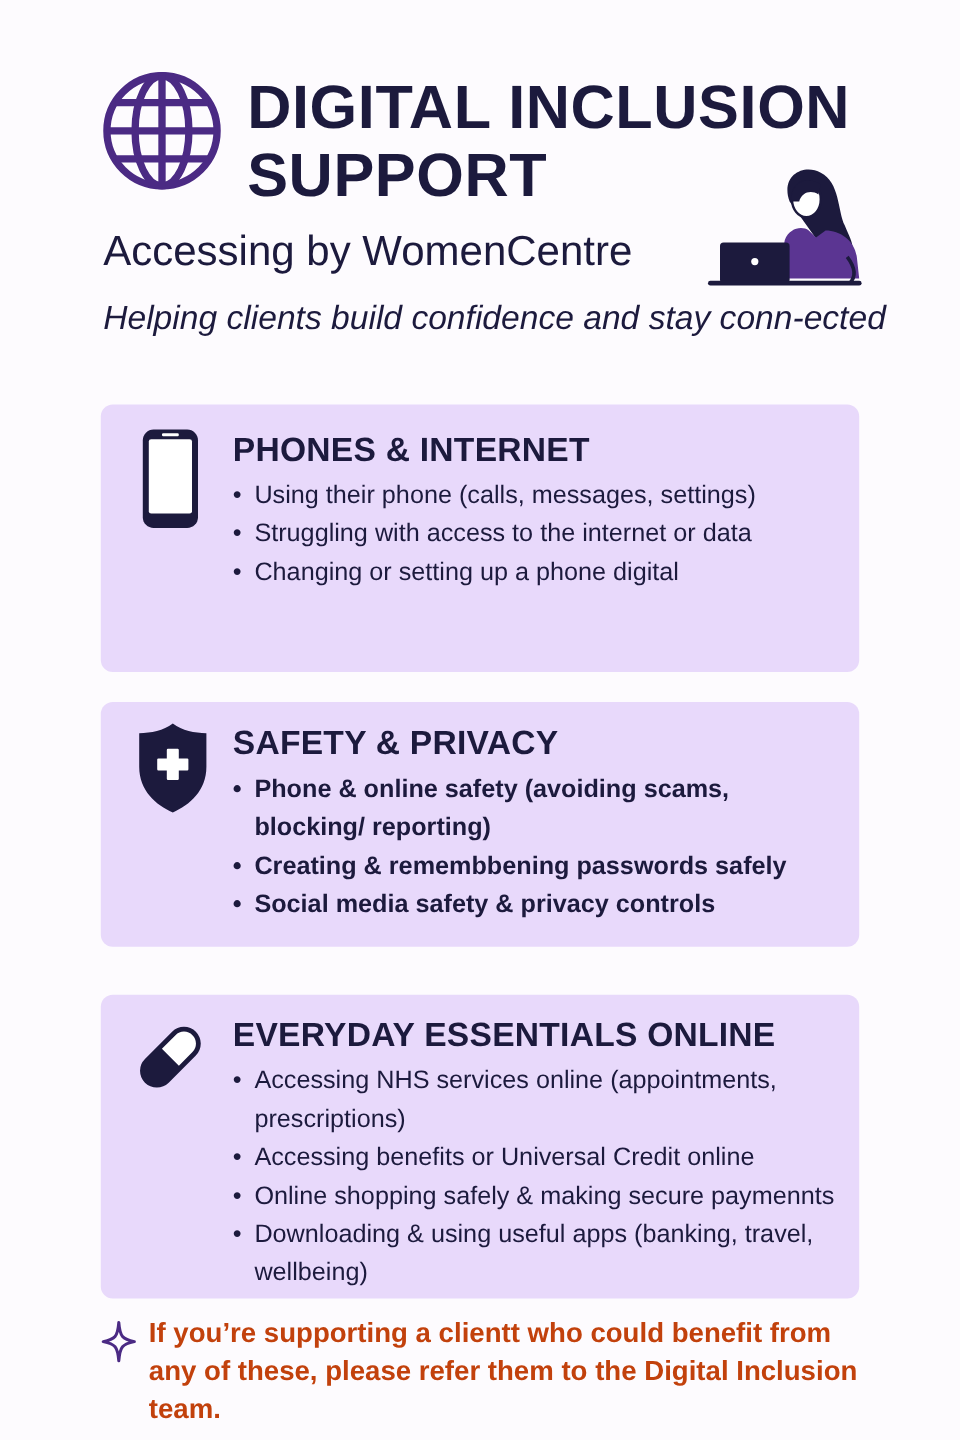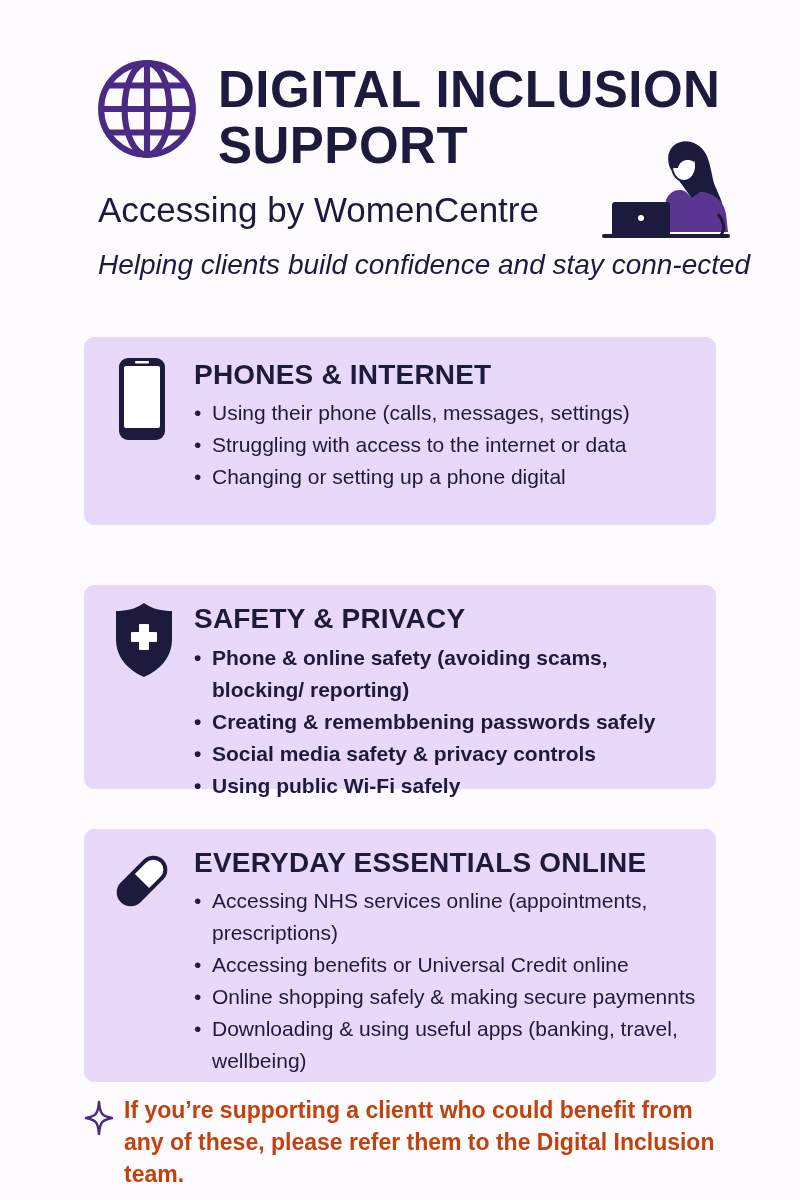--- a/index.html
+++ b/index.html
@@ -1,27 +1,27 @@
 <!DOCTYPE html>
 <html><head>
 <meta charset="utf-8">
 <style>
   * { box-sizing: border-box; margin: 0; padding: 0; }
   html, body { width: 800px; height: 1200px; background: #fdfbfe; overflow: hidden; }
   body { font-family: "Liberation Sans", "DejaVu Sans", sans-serif; color: #1c1a3d; position: relative; }
 
-  .header { position: absolute; left: 12px; top: 0; width: 772px; height: 330px; }
+  .header { position: absolute; left: 0; top: 0; width: 772px; height: 330px; }
   .globe { position: absolute; left: 84px; top: 58px; width: 102px; height: 102px; }
   .title { position: absolute; left: 206px; top: 62px; font-size: 51px; font-weight: 700; line-height: 56px; letter-spacing: 0.5px; color: #1c1a3d; }
   .subtitle { position: absolute; left: 86px; top: 190px; font-size: 35px; font-weight: 400; color: #1c1a3d; }
   .illustration { position: absolute; left: 588px; top: 138px; width: 140px; height: 104px; }
   .tagline { position: absolute; left: 86px; top: 248px; width: 660px; font-size: 28px; font-style: italic; line-height: 33px; color: #1c1a3d; }
 
   .card { position: absolute; left: 84px; width: 632px; background: #e8d9fb; border-radius: 10px; }
-  .card-1 { top: 337px; height: 188px; }
+  .card-1 { top: 337px; height: 223px; }
   .card-2 { top: 585px; height: 204px; }
   .card-3 { top: 829px; height: 253px; }
   .card-icon { position: absolute; left: 28px; width: 58px; height: 90px; }
   .card-title { position: absolute; left: 110px; font-size: 28px; font-weight: 700; color: #1c1a3d; letter-spacing: 0.2px; }
   .card-list { position: absolute; left: 110px; list-style: none; width: 510px; }
   .card-list li { position: relative; padding-left: 18px; font-size: 21px; line-height: 32px; color: #1c1a3d; }
   .card-list li::before { content: "•"; position: absolute; left: 0; top: 0; }
 
   .footer { position: absolute; left: 84px; top: 1094px; width: 640px; }
   .sparkle { position: absolute; left: 0; top: 6px; width: 30px; height: 36px; }
@@ -76,21 +76,20 @@
 <div class="card card-2">
   <svg class="card-icon" style="top:16px; left:30px; width:60px; height:78px;" viewBox="0 0 60 78">
     <path d="M30 2 C38 8, 48 10, 58 10 L58 38 C58 58, 44 70, 30 76 C16 70, 2 58, 2 38 L2 10 C12 10, 22 8, 30 2 Z" fill="#1c1a3d"></path>
     <path d="M26 24 h8 v8 h8 v8 h-8 v8 h-8 v-8 h-8 v-8 h8 Z" fill="#ffffff" stroke="#ffffff" stroke-width="2" stroke-linejoin="round"></path>
   </svg>
   <div class="card-title" style="top:18px;">SAFETY &amp; PRIVACY</div>
   <ul class="card-list" style="top:57px;font-weight:bold;">
     <li>Phone &amp; online safety (avoiding scams, blocking/ reporting)</li>
     <li>Creating &amp; remembbening passwords safely</li>
     <li>Social media safety &amp; privacy controls</li>
-    <li>Using public Wi-Fi safely</li>
   </ul>
 </div>
 
 <div class="card card-3">
   <svg class="card-icon" style="top:18px; left:24px; width:68px; height:68px;" viewBox="0 0 68 68">
     <g transform="rotate(-45 34 34)">
       <rect x="4" y="20" width="60" height="28" rx="14" fill="#1c1a3d"></rect>
       <path d="M34 24 L50 24 A10 10 0 0 1 50 44 L34 44 Z" fill="#ffffff"></path>
     </g>
   </svg>

